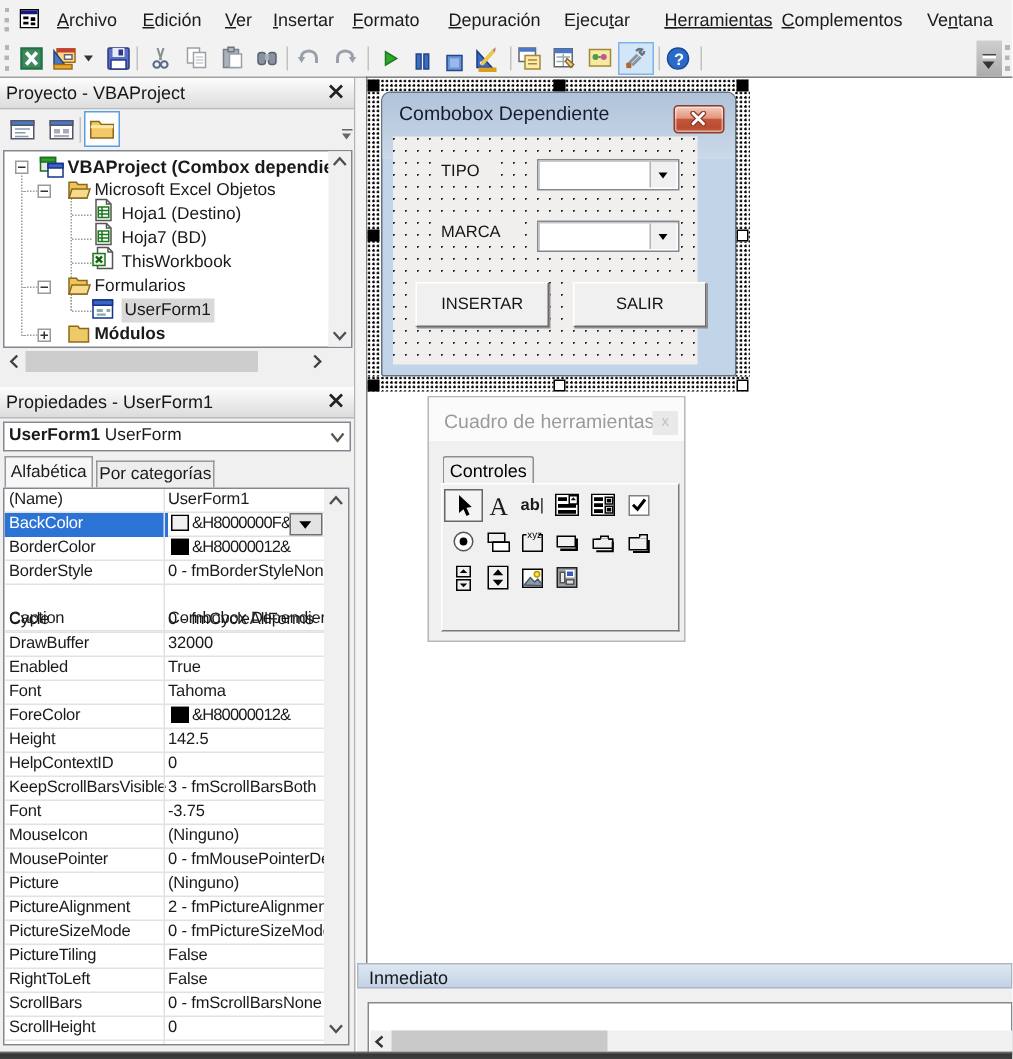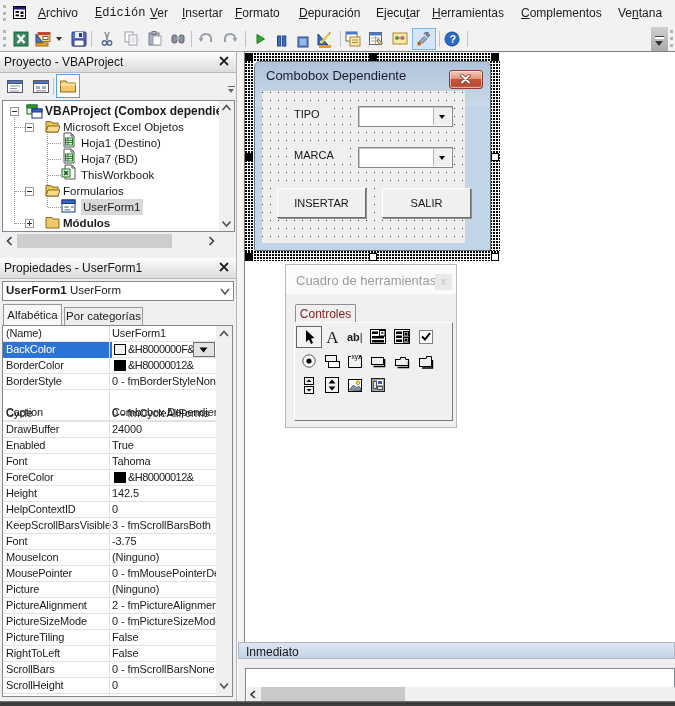--- a/index.html
+++ b/index.html
@@ -52,21 +52,21 @@
 .flabel{position:absolute;font-size:11px;color:#141414;background:#f0efed;height:17px;line-height:17px;}
 .combo{position:absolute;width:95px;height:21px;background:#fff;border:1px solid #828790;box-sizing:border-box;box-shadow:inset 1px 1px 0 #c8c8c8;}
 .combo .drop{position:absolute;right:1px;top:1px;width:17px;height:17px;background:#f0f0f0;border-left:1px solid #b5b5b5;}
 .combo .drop:after{content:"";position:absolute;left:4.5px;top:7px;border-left:3.5px solid transparent;border-right:3.5px solid transparent;border-top:4px solid #000;}
 .fbtn{position:absolute;width:89px;height:30px;background:#f0f0f0;border-top:1px solid #fff;border-left:1px solid #fff;border-right:1px solid #6d6d6d;border-bottom:1px solid #6d6d6d;box-shadow:1px 1px 0 #8e8e8e;box-sizing:border-box;text-align:center;font-size:11px;line-height:28px;color:#141414;}
 
 #toolboxwin{left:285px;top:264px;width:172px;height:164px;background:#f0f0f0;border:1px solid #b8b8b8;box-sizing:border-box;}
 #tbtitle{position:absolute;left:0;top:0;width:100%;height:29px;background:#fbfbfb;}
 #tbtitle .t{position:absolute;left:10px;top:8px;font-size:13px;color:#9b9b9b;}
 #tbclose{position:absolute;right:4px;top:9px;width:17px;height:16px;background:#e9e9e9;color:#c0c0c0;text-align:center;font-size:10px;line-height:15px;}
-.tbtab{position:absolute;left:9px;top:39px;width:59px;height:19px;background:#f0f0f0;border:1px solid #8f8f8f;border-bottom:none;border-radius:2px 2px 0 0;font-size:12px;text-align:center;line-height:18px;color:#7f1d1d;}
+.tbtab{position:absolute;left:9px;top:39px;width:59px;height:19px;background:#f0f0f0;border:1px solid #8f8f8f;border-bottom:none;border-radius:2px 2px 0 0;font-size:12px;text-align:center;line-height:18px;color:#000000;}
 .tbpage{position:absolute;left:8px;top:57px;width:159px;height:99px;background:#f0f0f0;border-top:1px solid #fff;border-left:1px solid #fff;border-right:1px solid #7a7a7a;border-bottom:1px solid #7a7a7a;box-sizing:border-box;}
 .tool{position:absolute;width:17px;height:17px;}
 
 #immwin{left:238px;top:642px;width:437px;height:61px;background:#f0f0f0;}
 #immtitle{position:absolute;left:0;top:0;width:437px;height:17px;background:linear-gradient(#dde7f2,#c3d3e5);border:1px solid #aab6c4;box-sizing:border-box;}
 #immtitle .t{position:absolute;left:7px;top:2px;font-size:12px;color:#15151a;}
 #immbox{position:absolute;left:7px;top:26px;width:430px;height:35px;background:#fff;border:1px solid #828790;box-sizing:border-box;}
 #immscroll{position:absolute;left:1px;bottom:1px;width:428px;height:14px;background:#f0f0f0;}
 #immthumb{position:absolute;left:14px;top:0;width:144px;height:14px;background:#c9c9c9;}
 #bottomstrip{left:0;top:701px;width:675px;height:5px;background:linear-gradient(#7e7e7e,#353535 40%,#404040);}
@@ -81,27 +81,27 @@
       <svg width="13" height="13">
     <rect x="0.5" y="0.5" width="12" height="12" fill="#fff" stroke="#000" stroke-width="1"></rect>
     <rect x="1" y="1" width="11" height="2.5" fill="#1a1a7e"></rect>
     <rect x="2.5" y="5" width="3.5" height="1.8" fill="#000"></rect>
         <rect x="7.5" y="5.5" width="3" height="2.5" fill="#000"></rect>
     <rect x="2.5" y="8.5" width="3.5" height="1.8" fill="#000"></rect>
         <rect x="7.5" y="9" width="3" height="1.8" fill="#000"></rect>
   </svg>
     </div>
   <div class="abs mitem" style="left:38px;"><u>A</u>rchivo</div>
-  <div class="abs mitem" style="left:95px;font-family:Liberation Mono, monospace;"><u>E</u>dición</div>
+  <div class="abs mitem" style="left:95px;"><u>E</u>dición</div>
   <div class="abs mitem" style="left:150px;"><u>V</u>er</div>
   <div class="abs mitem" style="left:182px;"><u>I</u>nsertar</div>
   <div class="abs mitem" style="left:235px;"><u>F</u>ormato</div>
   <div class="abs mitem" style="left:299px;"><u>D</u>epuración</div>
   <div class="abs mitem" style="left:376px;">Ejecu<u>t</u>ar</div>
-  <div class="abs mitem" style="left:432px;"><u>H</u>erramientas</div>
+  <div class="abs mitem" style="left:443px;text-decoration:underline;"><u>H</u>erramientas</div>
   <div class="abs mitem" style="left:521px;"><u>C</u>omplementos</div>
   <div class="abs mitem" style="left:618px;">Ve<u>n</u>tana</div>
 </div>
 
 <div class="abs" id="toolbar">
   <div class="abs grip" style="left:3px;top:4px;height:17px;"></div>
   <div class="abs ticon" style="left:12px;" id="ic-excel">
       <svg width="18" height="18">
         <rect x="1.5" y="1.5" width="15" height="15" fill="#1f7244"></rect>
         <rect x="3" y="3" width="12" height="12" fill="#fff" fill-opacity="0.15"></rect>
@@ -434,21 +434,21 @@
     <div class="prow" style="top:64px;margin-top:15px;">
       <div class="n">Caption</div>
       <div class="v">Combobox Dependier</div>
     </div>
     <div class="prow" style="top:80px;">
       <div class="n">Cycle</div>
       <div class="v">0 - fmCycleAllForms</div>
     </div>
     <div class="prow" style="top:96px;">
       <div class="n">DrawBuffer</div>
-      <div class="v">24000</div>
+      <div class="v">32000</div>
     </div>
     <div class="prow" style="top:128px;">
       <div class="n">Font</div>
       <div class="v">Tahoma</div>
     </div>
     <div class="prow" style="top:112px;">
       <div class="n">Enabled</div>
       <div class="v">True</div>
     </div>
     <div class="prow" style="top:144px;">

